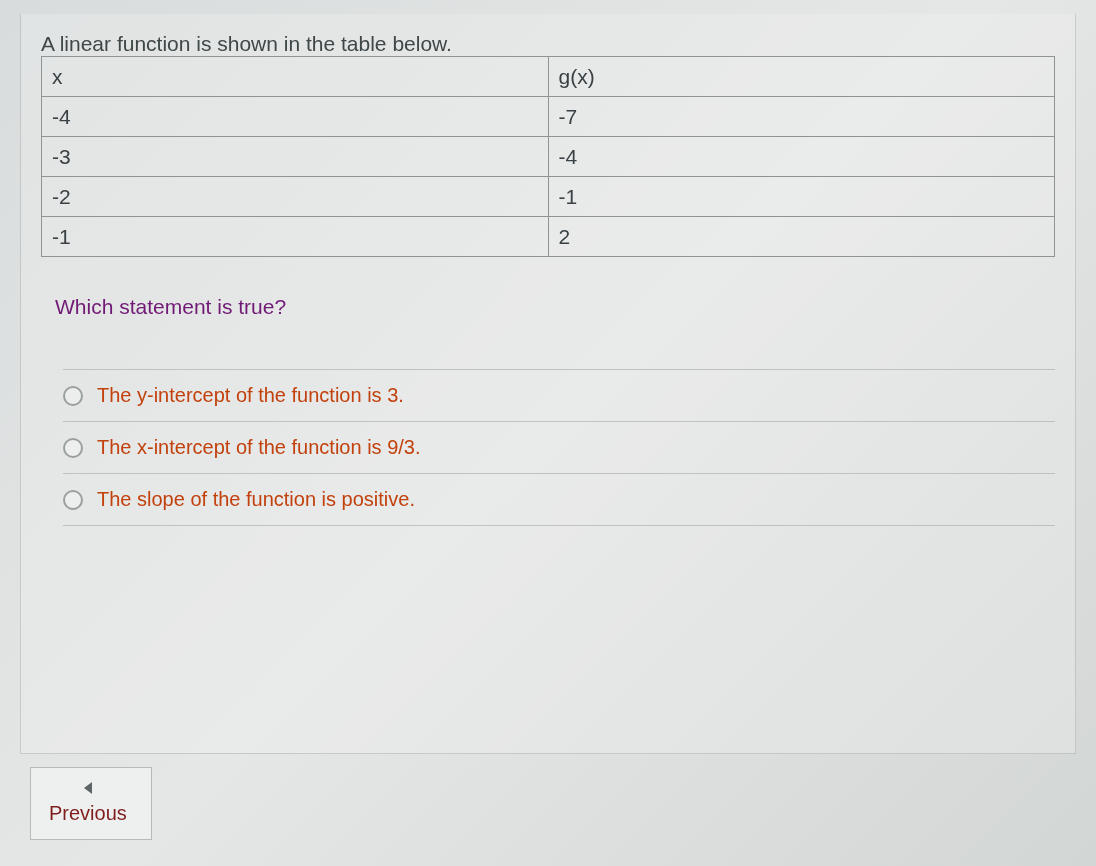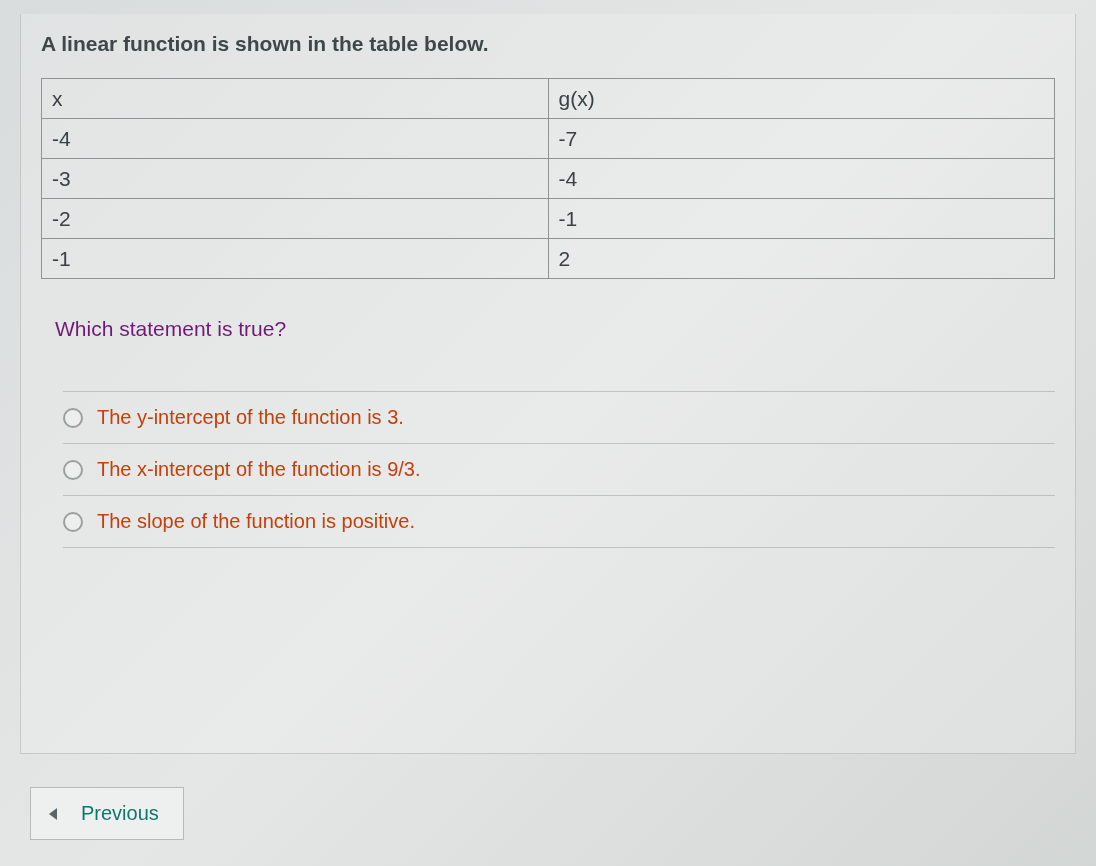--- a/index.html
+++ b/index.html
@@ -15,22 +15,21 @@
   .question-card {
     background: rgba(240,242,241,0.35);
     border: 1px solid rgba(150,155,155,0.4);
     border-top: none;
     padding: 18px 20px 40px 20px;
     min-height: 740px;
   }
   .prompt {
     font-size: 21px;
     color: #3f4749;
-    margin-bottom: 22px;
-    font-weight: 700;
+    font-weight: 400;
   }
   .data-table {
     width: 100%;
     border-collapse: collapse;
     margin-bottom: 38px;
   }
   .data-table td {
     border: 1px solid #8e9494;
     padding: 6px 10px;
     width: 50%;
@@ -67,27 +66,28 @@
     border: 2px solid #9aa0a0;
     background: rgba(255,255,255,0.3);
     flex-shrink: 0;
   }
   .prev-btn {
     position: absolute;
     left: 30px;
     bottom: 26px;
     background: #eef0ef;
     border: 1px solid #b6baba;
-    color: #0f766e;
+    color: #7f1d1d;
     font-size: 20px;
     padding: 14px 24px 14px 18px;
     display: flex;
     align-items: center;
-    gap: 24px;
+    gap: 8px;
     cursor: pointer;
+    flex-direction: column;
   }
   .tri-left {
     width: 0; height: 0;
     border-top: 6px solid transparent;
     border-bottom: 6px solid transparent;
     border-right: 8px solid #5e6566;
   }
 </style>
 </head>
 <body>

